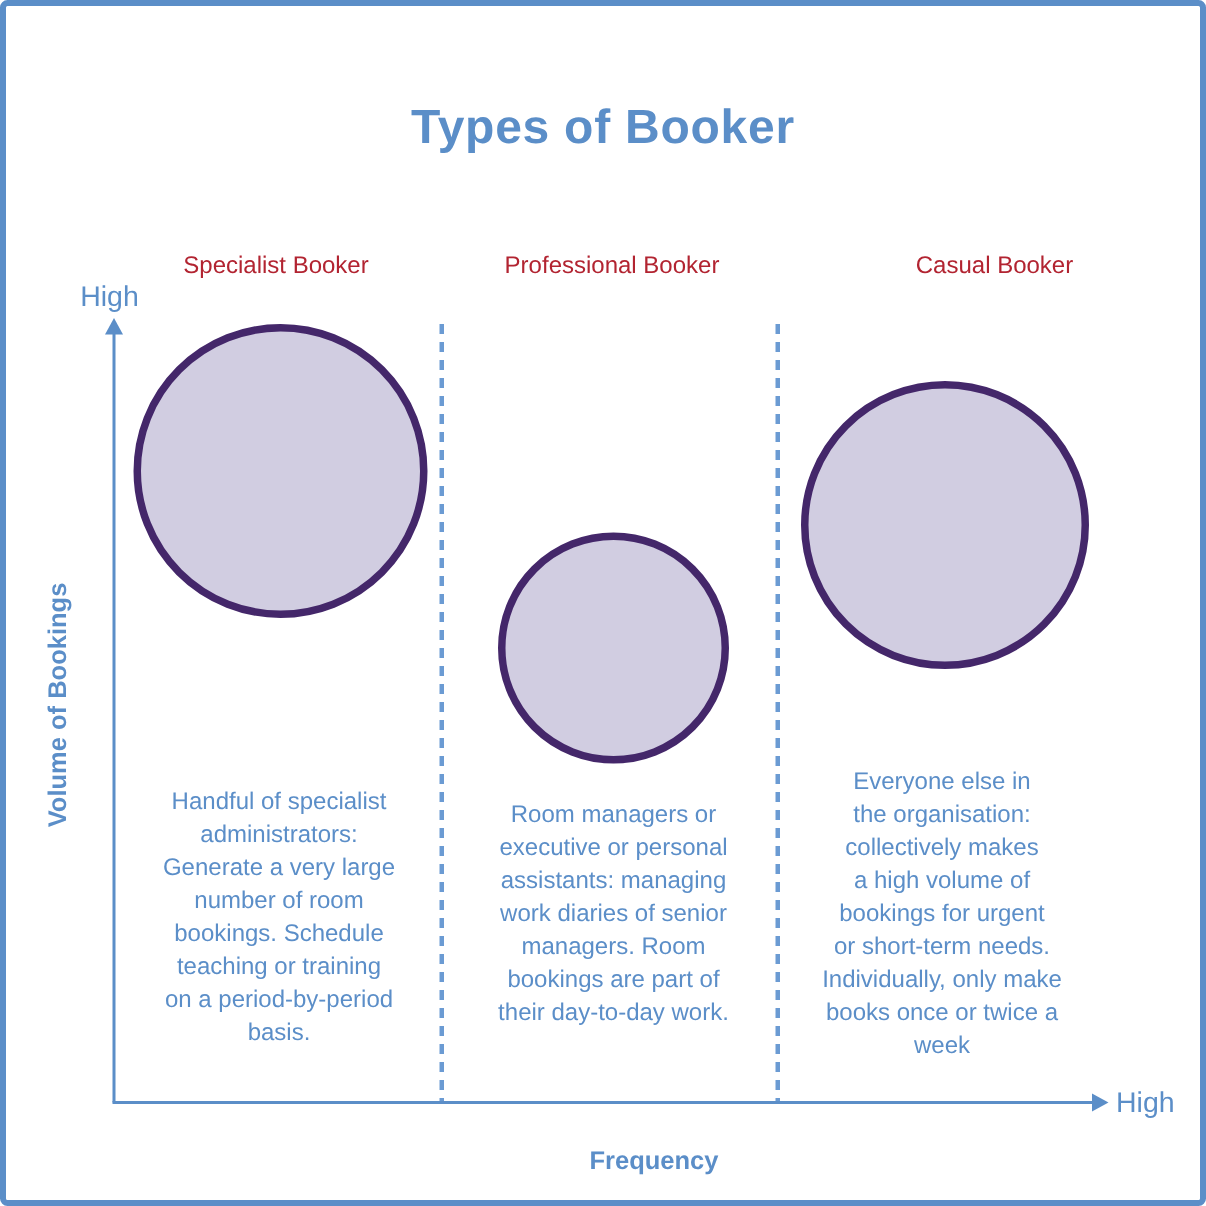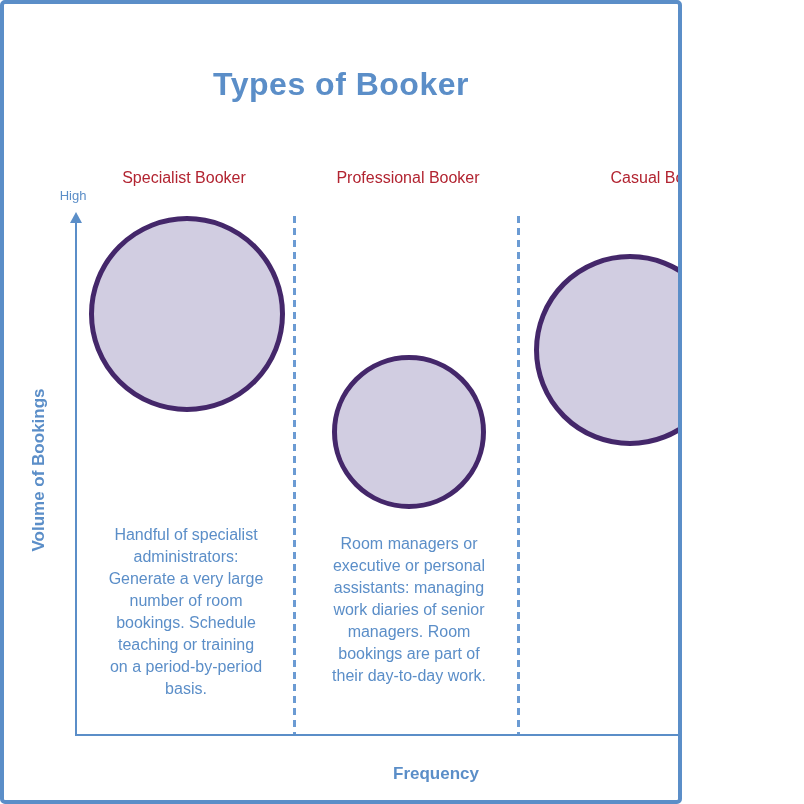--- a/index.html
+++ b/index.html
@@ -3,21 +3,21 @@
 <meta charset="utf-8">
 <style>
   html, body {
     margin: 0;
     padding: 0;
     background: #ffffff;
     font-family: "Liberation Sans", sans-serif;
   }
   .frame {
     position: relative;
-    width: 682px;
+    width: 804px;
     height: 804px;
     box-sizing: border-box;
     border: 4px solid #5b8ec8;
     border-radius: 5px;
     background: #ffffff;
     overflow: hidden;
   }
   .title {
     position: absolute;
     top: 62px;
@@ -37,21 +37,21 @@
     font-weight: 400;
     color: #b22431;
     white-space: nowrap;
   }
   .col-header.c1 { left: 180px; }
   .col-header.c2 { left: 404px; }
   .col-header.c3 { left: 659px; }
 
   .axis-high {
     position: absolute;
-    font-size: 13px;
+    font-size: 19px;
     font-weight: 500;
     color: #5b8ec8;
     white-space: nowrap;
   }
   .high-y { left: 69px; top: 184px; transform: translateX(-50%); }
   .high-x { left: 740px; top: 721px; }
 
   .y-axis-line {
     position: absolute;
     left: 71px;
@@ -183,14 +183,23 @@
 teaching or training
 on a period-by-period
 basis.</div>
   <div class="desc t2">Room managers or
 executive or personal
 assistants: managing
 work diaries of senior
 managers. Room
 bookings are part of
 their day-to-day work.</div>
+  <div class="desc t3">Everyone else in
+the organisation:
+collectively makes
+a high volume of
+bookings for urgent
+or short-term needs.
+Individually, only make
+books once or twice a
+week</div>
 
 </div>
 
 </body></html>

